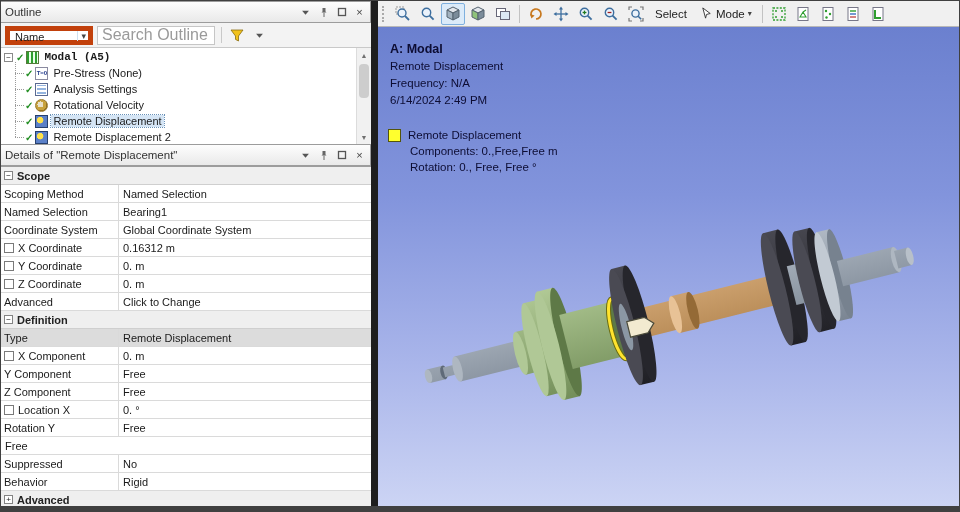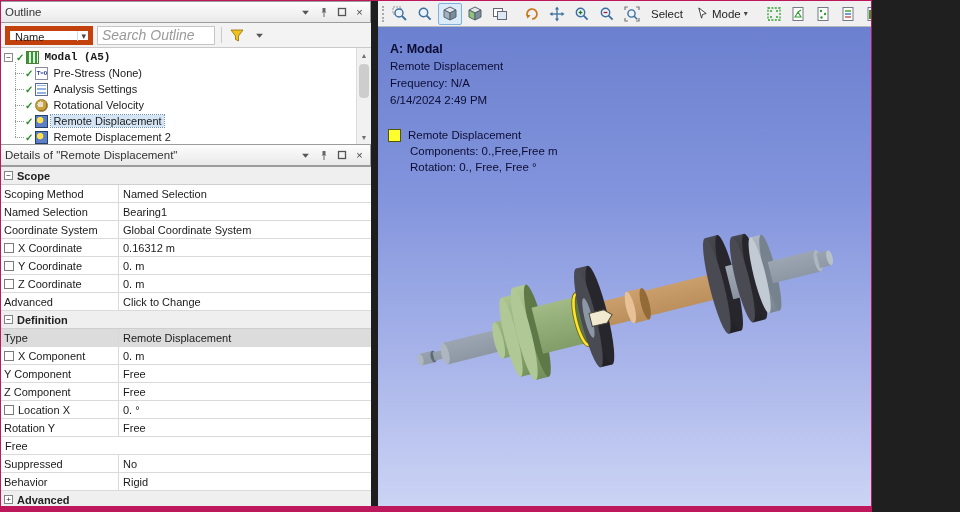--- a/index.html
+++ b/index.html
@@ -2,21 +2,21 @@
 <html><head>
 <meta charset="utf-8">
 <style>
   * { box-sizing: border-box; }
   html,body { margin:0; padding:0; }
   body {
     width:960px; height:512px; overflow:hidden;
     font-family:"Liberation Sans", sans-serif; font-size:11px; color:#1a1a1a;
     background:#1f1f1f;
   }
-  .frame { width:872px; height:512px; background:#be185d; padding:1px 1px 6px 1px; }
+  .frame { width:960px; height:512px; background:#404040; padding:1px 1px 6px 1px; }
   .app { display:flex; width:100%; height:100%; background:#f0f0f0; }
 
   
   .left { width:370px; display:flex; flex-direction:column; background:#fff; }
   .pane-header {
     height:22px; flex:0 0 22px; display:flex; align-items:center;
     padding:0 4px; background:linear-gradient(#fdfdfd,#e9e9e9);
     border:1px solid #9c9c9c; border-left:none; font-size:11.5px; color:#333;
   }
   .pane-header .title { flex:1; white-space:nowrap; overflow:hidden; }
@@ -29,21 +29,21 @@
     height:25px; flex:0 0 25px; display:flex; align-items:center; gap:4px;
     padding:0 4px; background:#f3f3f3; border-bottom:1px solid #c9c9c9;
   }
   .combo {
     width:88px; height:19px; background:#fff; border:5px solid #c2410c;
     display:flex; align-items:flex-start; justify-content:space-between; padding:0 2px 0 5px;
   }
   .combo .chev { color:#444; font-size:9px; border-left:1px solid #cfe0ef; padding-left:3px; }
   .search {
     width:118px; height:19px; border:1px solid #c6c6c6; background:#fff;
-    font-family:"Liberation Sans",sans-serif; font-size:14px; padding:0 4px; color:#444;font-style:italic;
+    font-family:"Liberation Sans",sans-serif; font-size:16px; padding:0 4px; color:#444;
   }
   .search::placeholder { color:#9a9a9a; }
   .vsep { width:1px; height:16px; background:#c9c9c9; margin:0 2px; }
   .icon-btn { display:inline-flex; align-items:center; justify-content:center; width:18px; height:18px; }
 
   
   .tree { position:relative; flex:0 0 96px; background:#fff; overflow:hidden; padding:1px 0 0 3px; }
   .tree-row { height:16px; display:flex; align-items:center; white-space:nowrap; }
   .tree-row .lbl { padding:0 2px; }
   .tree-row.root .lbl { font-weight:bold;font-family:Liberation Mono, monospace; }

